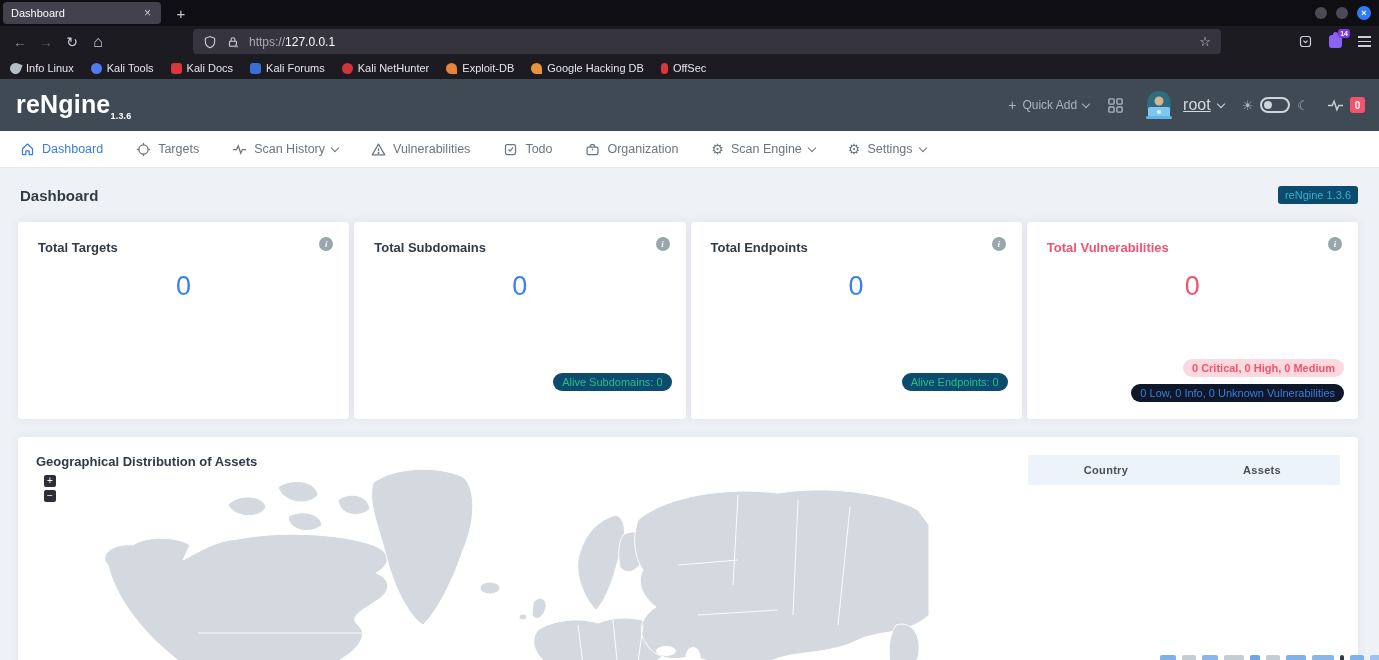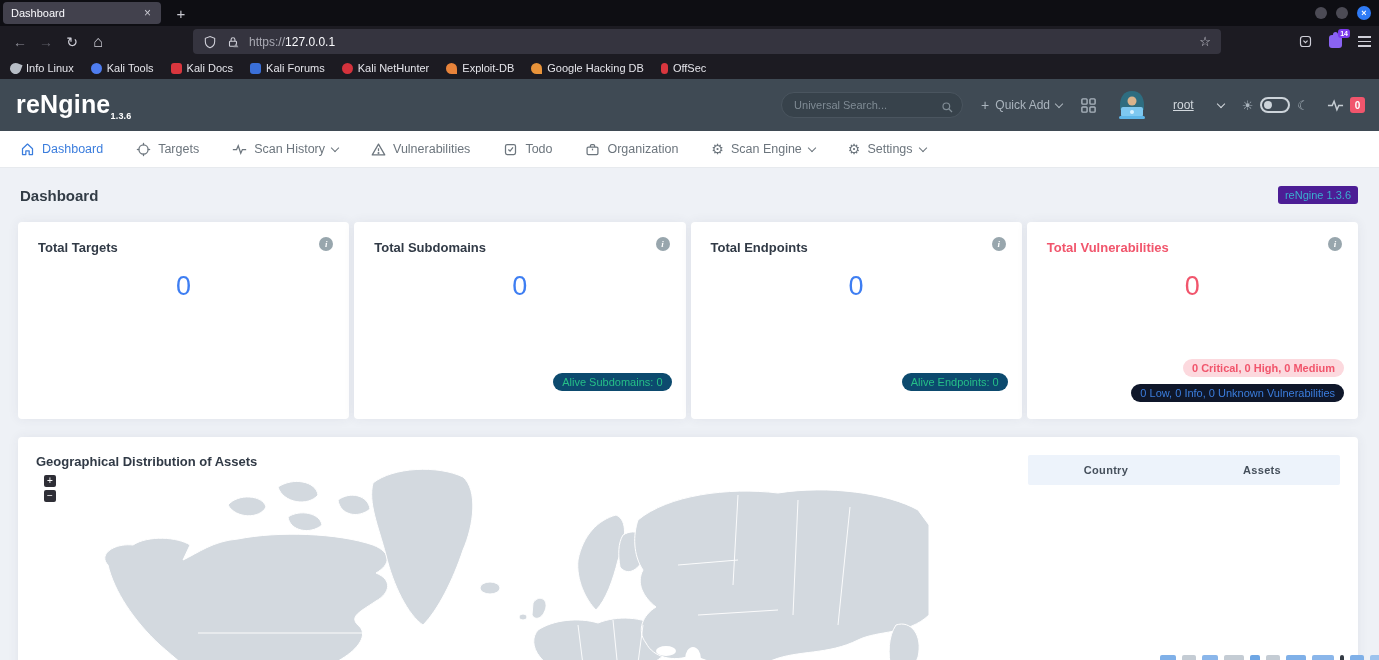--- a/index.html
+++ b/index.html
@@ -48,40 +48,40 @@
   .logo sub { font-size:9px; font-weight:bold; }
   .hdr-right { position:absolute; right:14px; top:0; height:52px; display:flex; align-items:center; gap:18px; }
   .usearch { width:182px; height:26px; background:#37424b; border:1px solid #4a555f; border-radius:13px;
              color:#aeb7bf; font-size:11px; padding:0 28px 0 12px; outline:none; position:relative; }
   .usearch::placeholder { color:#7f8b94; }
   .usearch-wrap { position:relative; }
   .usearch-ico { position:absolute; right:10px; top:7px; }
   .quickadd { display:flex; align-items:center; gap:6px; color:#aab4bd; font-size:12px; }
   .chev { width:6px; height:6px; border-right:1.5px solid currentColor; border-bottom:1.5px solid currentColor;
           transform:rotate(45deg); display:inline-block; margin-top:-3px; }
-  .hdr-user { display:flex; align-items:center; gap:24px; color:#d3d9de; font-size:12px;text-decoration:underline; }
+  .hdr-user { display:flex; align-items:center; gap:7px; color:#d3d9de; font-size:16px;text-decoration:underline; }
   .theme { display:flex; align-items:center; gap:7px; color:#aab4bd; font-size:13px; }
   .toggle { width:30px; height:16px; border:2px solid #cdd4da; border-radius:9px; position:relative; }
   .toggle-knob { position:absolute; left:2px; top:2px; width:8px; height:8px; border-radius:50%; background:#cdd4da; }
   .alert-wrap { display:flex; align-items:center; gap:6px; }
   .badge-count { background:#f1556c; color:#fff; font-size:10px; font-weight:bold; border-radius:3px;
                  min-width:15px; height:16px; display:flex; align-items:center; justify-content:center; padding:0 3px; }
 
   
   .navbar { position:absolute; top:131px; left:0; width:100%; height:37px; background:#fff; border-bottom:1px solid #e7eaee;
             display:flex; align-items:center; padding-left:20px; gap:33px; }
   .nav-item { display:flex; align-items:center; gap:7px; color:#6c757d; font-size:12.5px; }
   .nav-item.active { color:#3b7ddd; }
   .nav-item svg, .nav-item .gear { flex:none; }
   .gear { font-size:14px; line-height:1; }
 
   
   .content-head { position:absolute; top:186px; left:20px; right:21px; display:flex; justify-content:space-between; align-items:center; }
   .page-title { color:#323c46; font-size:15px; font-weight:bold; }
-  .ver-badge { background:#4c1d95; color:#3aaed0; font-size:11px; border-radius:3px; padding:3px 7px; }
+  .ver-badge { background:#0c4a6e; color:#3aaed0; font-size:11px; border-radius:3px; padding:3px 7px; }
 
   .cards { position:absolute; top:222px; left:18px; width:1340px; display:flex; gap:5px; }
   .card { flex:1; height:197px; background:#fff; border-radius:4px; box-shadow:0 0 12px rgba(50,60,80,.07); position:relative; padding:18px 20px; }
   .card-title { font-size:13px; font-weight:bold; color:#313a46; }
   .card-title.danger { color:#f1556c; }
   .info-ico { position:absolute; right:16px; top:15px; width:14px; height:14px; border-radius:50%; background:#98a6ad;
               color:#fff; font-size:9px; font-weight:bold; display:flex; align-items:center; justify-content:center;
               font-family:"Liberation Serif", serif; font-style:italic; }
   .card-value { text-align:center; margin-top:16px; font-size:27px; color:#3e7ef2; }
   .card-value.danger { color:#f1556c; }
@@ -194,29 +194,20 @@
     </div>
     <div class="bm-item">
       <span class="bm-ico" style="width: 7px; border-radius: 4px; background: rgb(217, 54, 62);"></span>
       <span>OffSec</span>
     </div>
   </div>
 
   <div class="appheader">
     <div class="logo"><span>reNgine</span><sub>1.3.6</sub></div>
     <div class="hdr-right">
-      <span class="usearch-wrap">
-        <input class="usearch" type="text" placeholder="Universal Search..." style="">
-        <span class="usearch-ico">
-          <svg width="12" height="12" viewBox="0 0 18 18" fill="none" stroke="#7f8b94" stroke-width="1.8">
-            <circle cx="8" cy="8" r="5"></circle>
-              <line x1="12" y1="12" x2="16.5" y2="16.5"></line>
-          </svg>
-        </span>
-      </span>
       <div class="quickadd">
         <span style="font-size:14px;">+</span>
         <span>Quick Add</span>
         <span class="chev"></span>
       </div>
       <svg width="17" height="17" viewBox="0 0 18 18" fill="none" stroke="#aab4bd" stroke-width="1.5">
         <rect x="2" y="2" width="5.5" height="5.5" rx="1"></rect>
           <rect x="10.5" y="2" width="5.5" height="5.5" rx="1"></rect>
         <rect x="2" y="10.5" width="5.5" height="5.5" rx="1"></rect>
           <rect x="10.5" y="10.5" width="5.5" height="5.5" rx="1"></rect>

